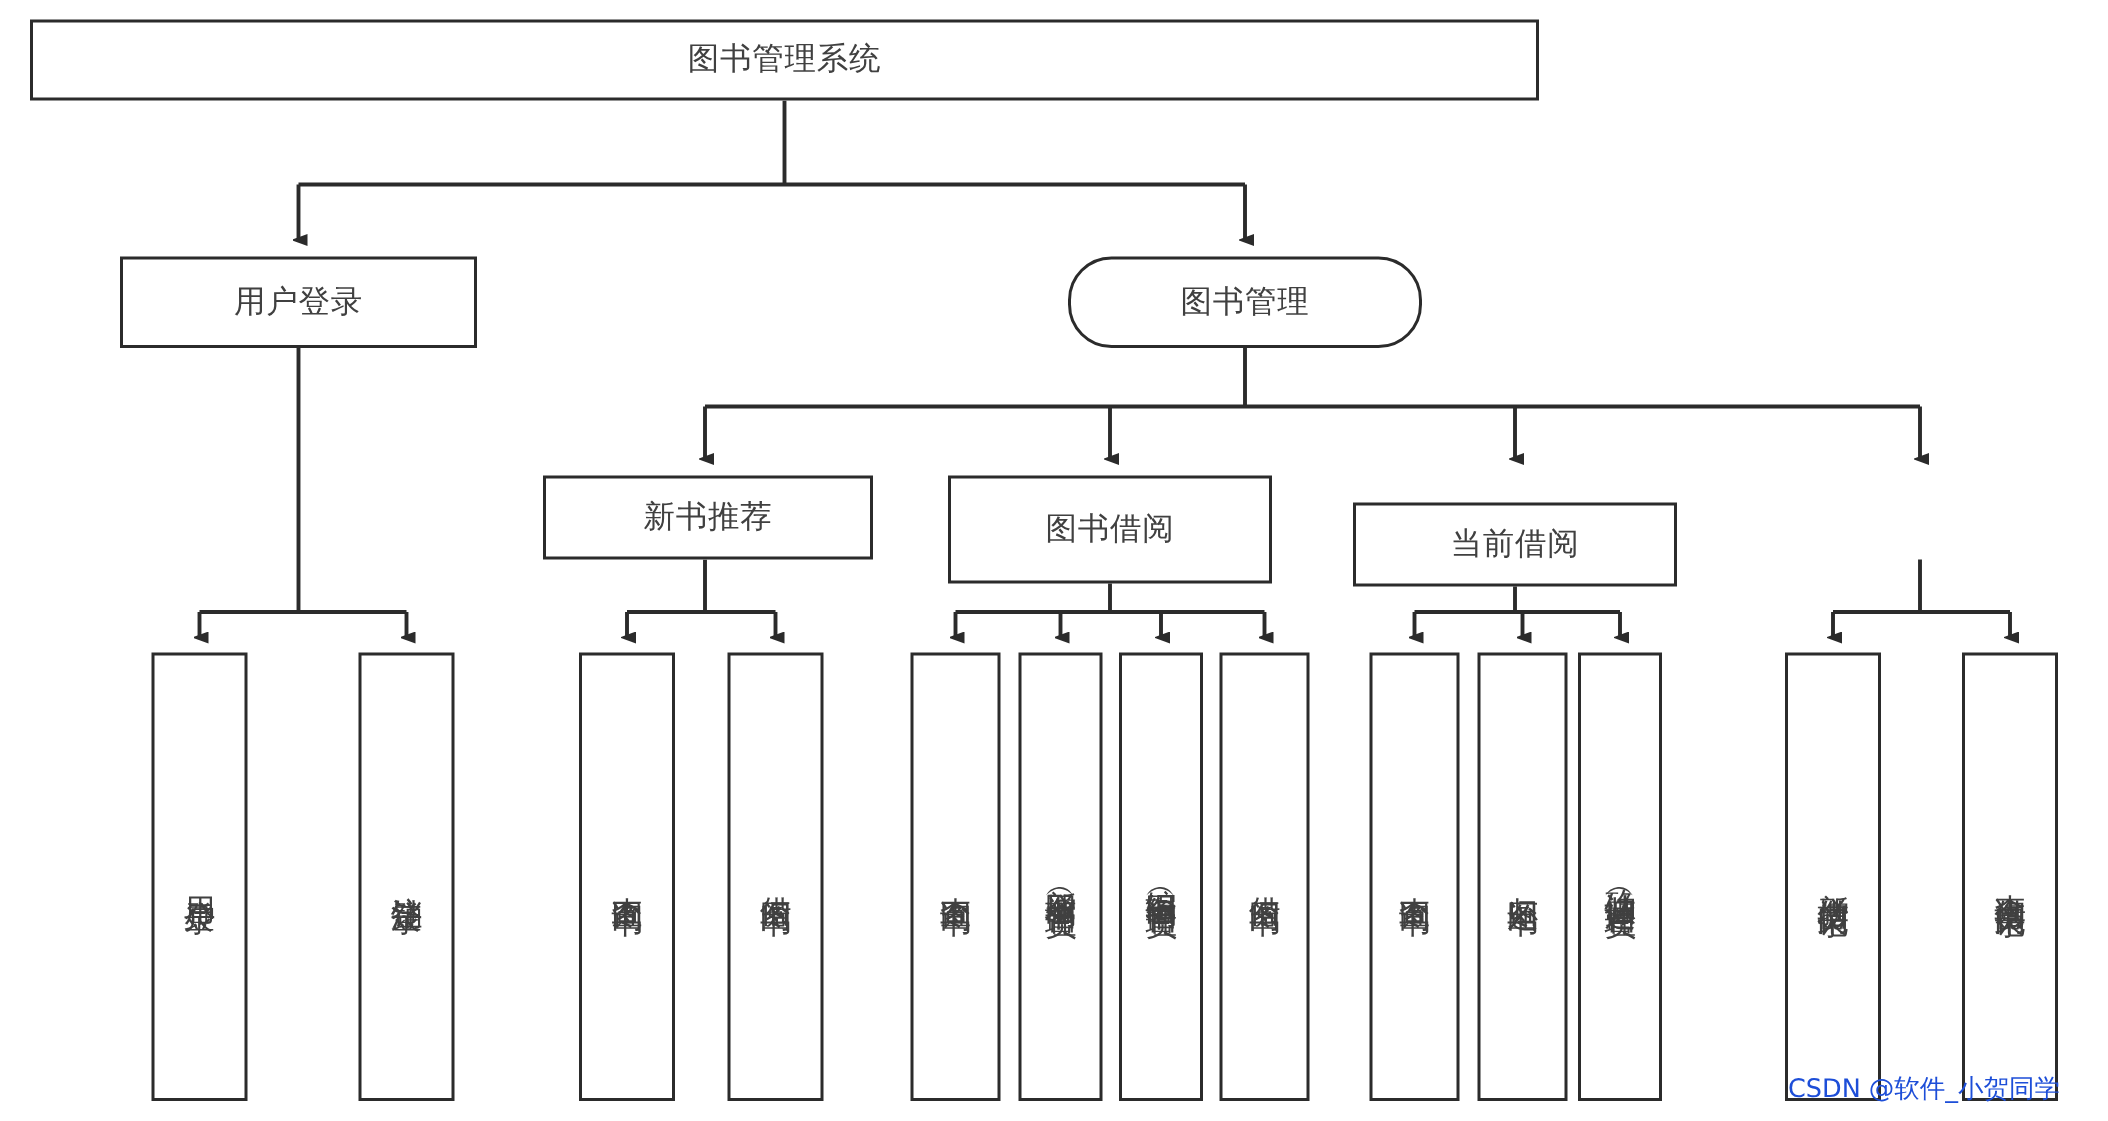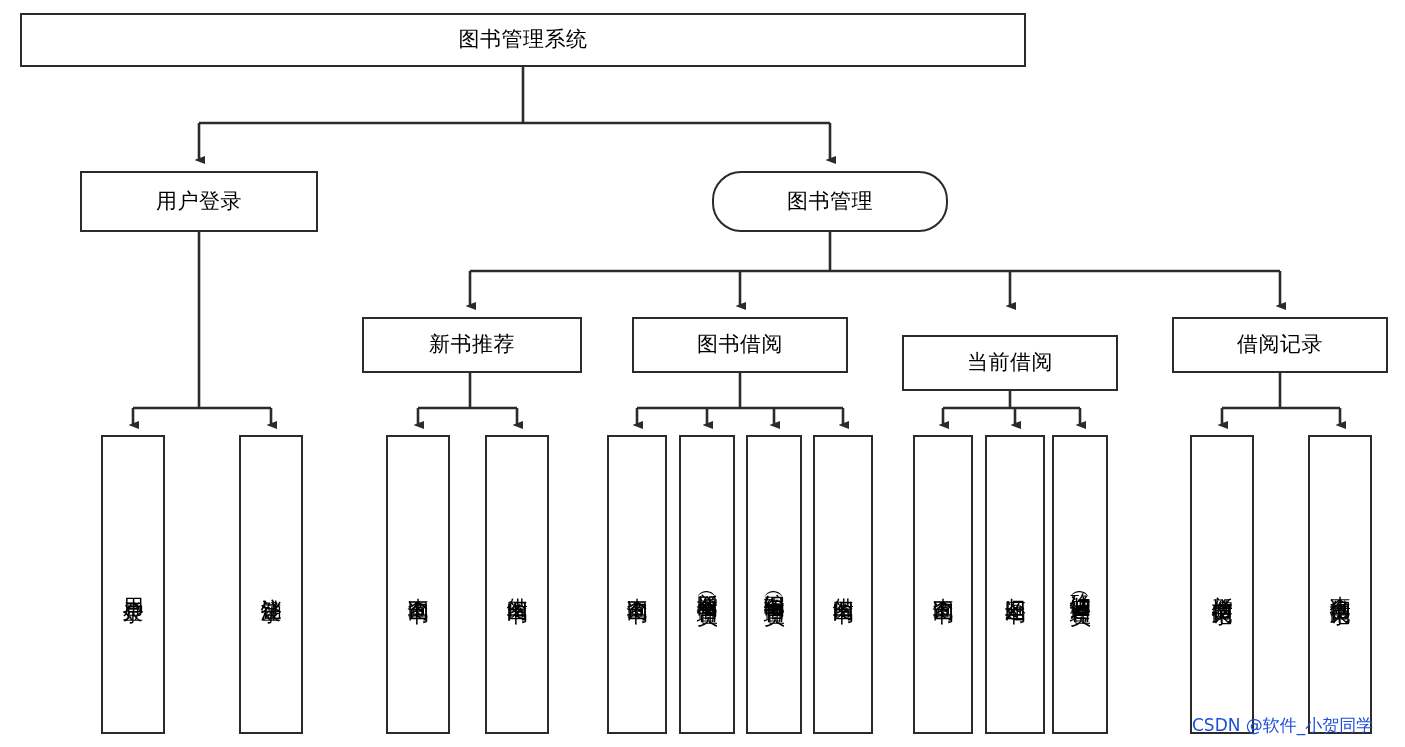--- a/index.html
+++ b/index.html
@@ -24,21 +24,21 @@
     pointer-events: none;
   }
   .node {
     position: absolute;
     box-sizing: border-box;
     border: 2px solid #2b2b2b;
     background: #ffffff;
     display: flex;
     align-items: center;
     justify-content: center;
-    color: #000000;
+    color: #404040;
   }
   .node.h {
     font-size: 21px;
     line-height: 1.2;
     letter-spacing: 0.5px;
     white-space: nowrap;
   }
   .node.v {
     writing-mode: vertical-rl;
     text-orientation: upright;
@@ -115,23 +115,22 @@
       <path d="M1340,408 L1340,425" marker-end="url(#arrow)"></path>
     </g>
   </svg>
 
   <div class="node h title" style="left:20px; top:13px; width:1006px; height:54px;">图书管理系统</div>
 
   <div class="node h" style="left:80px; top:171px; width:238px; height:61px;">用户登录</div>
   <div class="node h" style="left:712px; top:171px; width:236px; height:61px;border-radius:29px;">图书管理</div>
 
   <div class="node h" style="left:362px; top:317px; width:220px; height:56px;">新书推荐</div>
-  <div class="node h" style="left:632px; top:317px; width:216px; height:56px;">图书借阅</div>
+  <div class="node h" style="left:632px; top:317px; width:216px; height:72px;">图书借阅</div>
   <div class="node h" style="left:902px; top:335px; width:216px; height:56px;">当前借阅</div>
-  <div class="node h" style="left:1172px; top:317px; width:216px; height:56px;">借阅记录</div>
 
   <div class="node v" style="left:101px; top:435px; width:64px; height:299px;">用户登录</div>
   <div class="node v" style="left:239px; top:435px; width:64px; height:299px;">注销登录</div>
 
   <div class="node v" style="left:386px; top:435px; width:64px; height:299px;">查询图书</div>
   <div class="node v" style="left:485px; top:435px; width:64px; height:299px;">借阅图书</div>
 
   <div class="node v" style="left:607px; top:435px; width:60px; height:299px;">查询图书</div>
   <div class="node v" style="left:679px; top:435px; width:56px; height:299px;">新增图书（管理员）</div>
   <div class="node v" style="left:746px; top:435px; width:56px; height:299px;">编辑图书（管理员）</div>

